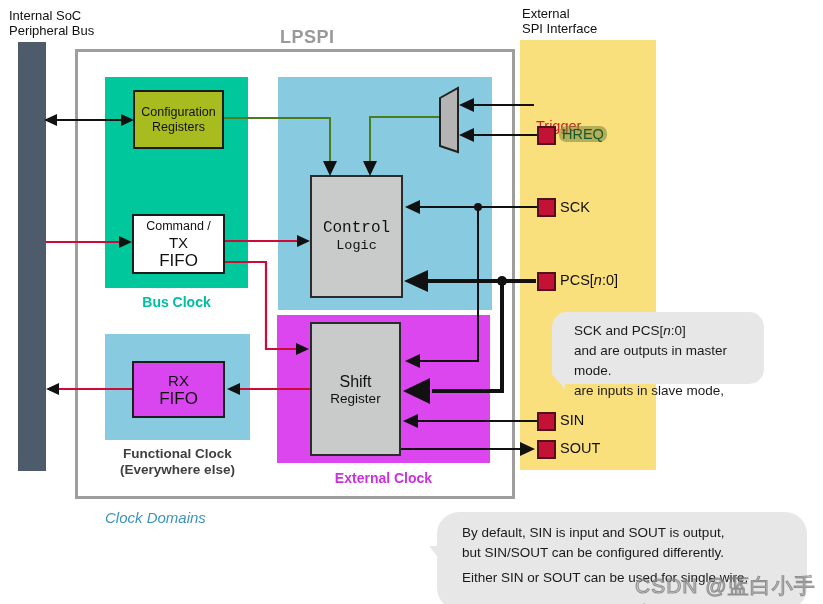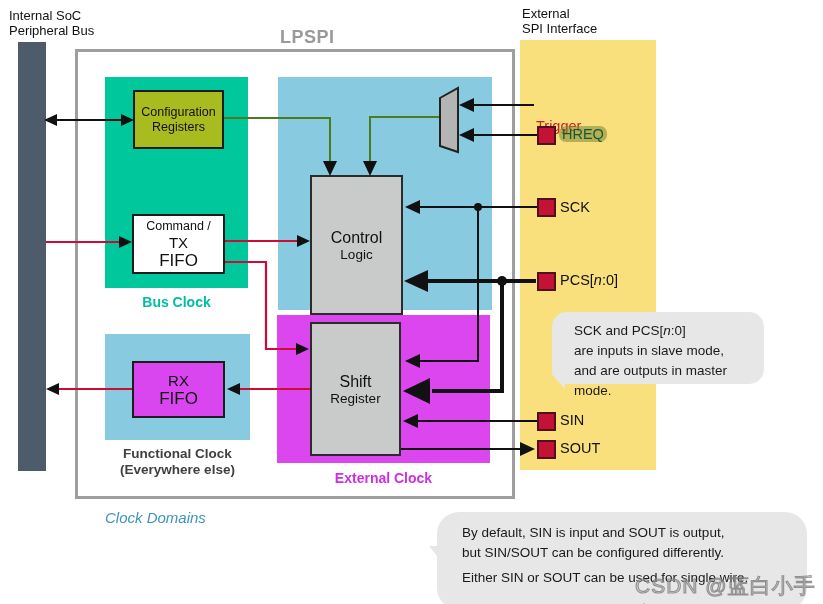--- a/index.html
+++ b/index.html
@@ -24,21 +24,21 @@
   .teal-box { left:105px; top:77px; width:143px; height:211px; background:#00C79C; }
   .blue-box { left:278px; top:77px; width:214px; height:233px; background:#88CBE0; }
   .magenta-box { left:277px; top:315px; width:213px; height:148px; background:#DC46EE; }
   .func-box { left:105px; top:334px; width:145px; height:106px; background:#88CBE0; }
 
   .hw-block { border:2px solid #1c1c1c; display:flex; flex-direction:column;
               align-items:center; justify-content:center; text-align:center; color:#111; }
   .config-box { left:133px; top:90px; width:91px; height:59px; background:#A8BC20; font-size:12.5px; line-height:15px; }
   .cmd-box { left:132px; top:214px; width:93px; height:60px; background:#fff; }
   .gray-block { background:#C9CBCB; border:2.5px solid #2b2b2b; }
-  .control-box { left:310px; top:175px; width:93px; height:140px; }
+  .control-box { left:310px; top:175px; width:93px; height:123px;font-family:Liberation Mono, monospace; }
   .shift-box { left:310px; top:322px; width:91px; height:134px; }
   .rx-box { left:132px; top:361px; width:93px; height:57px; background:#d946ef; }
 
   .t12 { font-size:12.5px; line-height:15px; }
   .t15 { font-size:15px; line-height:17px; }
   .t16 { font-size:16px; line-height:19px; }
   .t13 { font-size:13.5px; line-height:16px; }
   .t17 { font-size:17px; line-height:19px; }
 
   
@@ -135,22 +135,22 @@
   </div>
 
   <div class="abs pin-square z10" style="left:537px;top:412px;"></div>
   <div class="abs pin-label z10" style="left:560px;top:412px;">SIN</div>
 
   <div class="abs pin-square z10" style="left:537px;top:440px;"></div>
   <div class="abs pin-label z10" style="left:560px;top:440px;">SOUT</div>
 
   <div class="abs bubble bubble1 z40">
     <div><span>SCK and PCS[</span><span class="ital">n</span><span>:0]</span></div>
+    <div>and are outputs in master mode.</div>
     <div>are inputs in slave mode,</div>
-    <div>and are outputs in master mode.</div>
   </div>
 
   <div class="abs bubble bubble2 z40">
     <div>By default, SIN is input and SOUT is output,</div>
     <div>but SIN/SOUT can be configured differently.</div>
     <div class="note-gap">Either SIN or SOUT can be used for single wire.</div>
   </div>
 
   <svg class="wires" width="823" height="604" viewBox="0 0 823 604">
 

